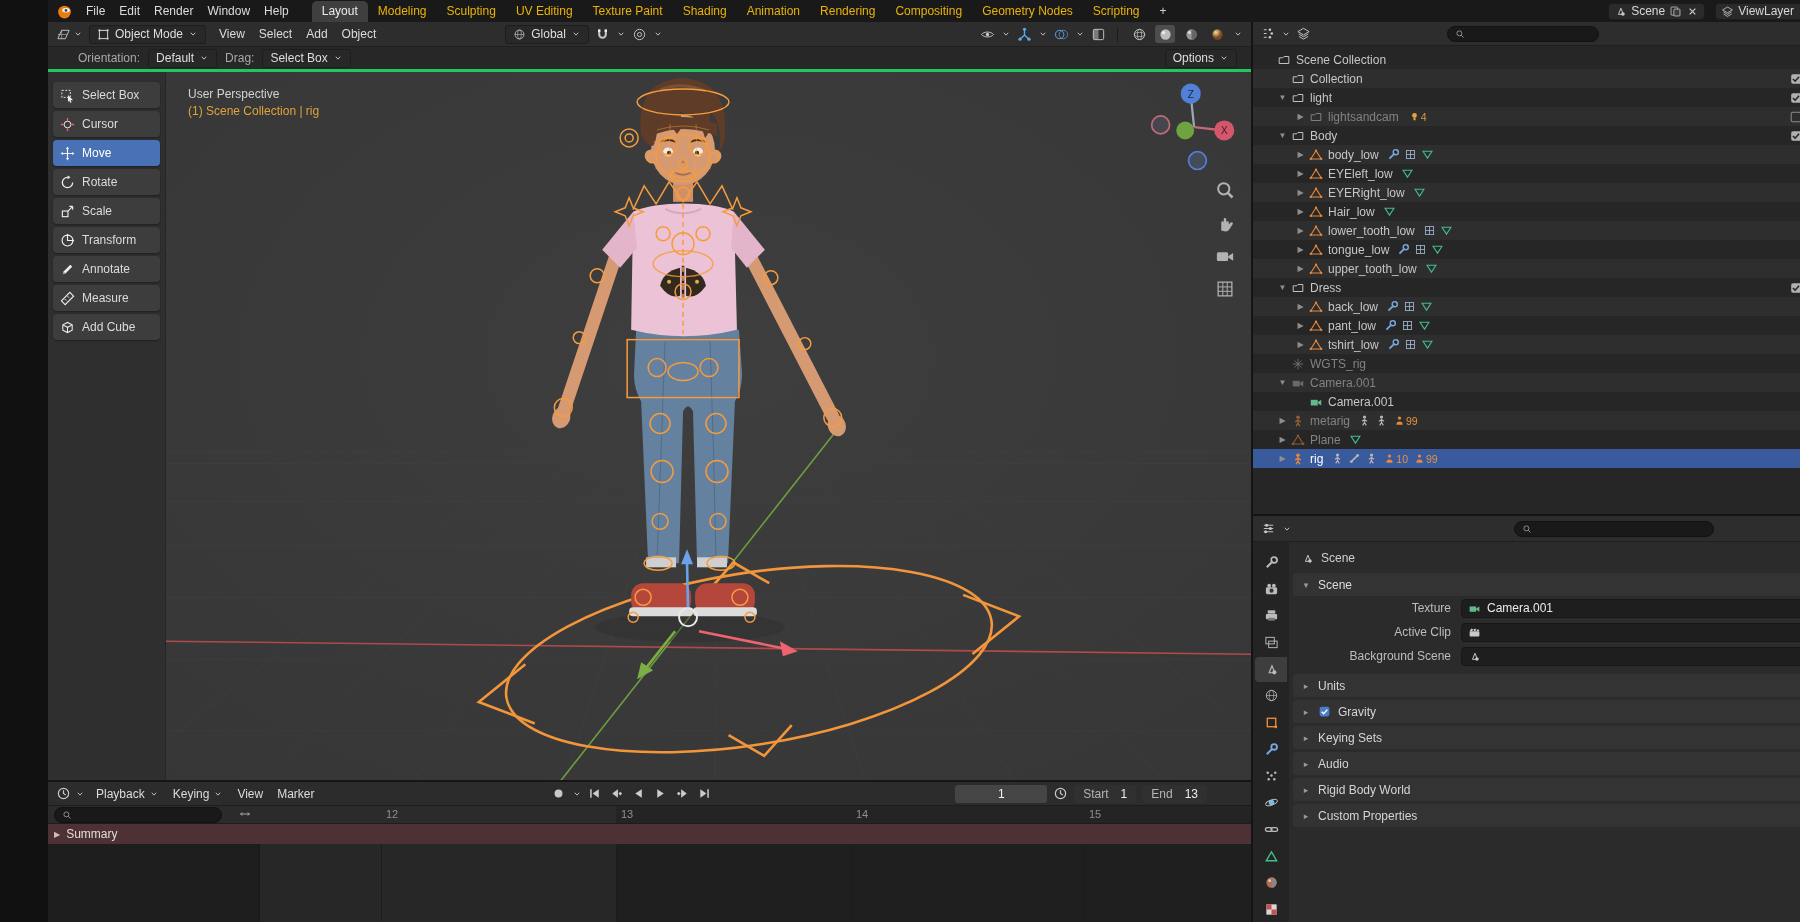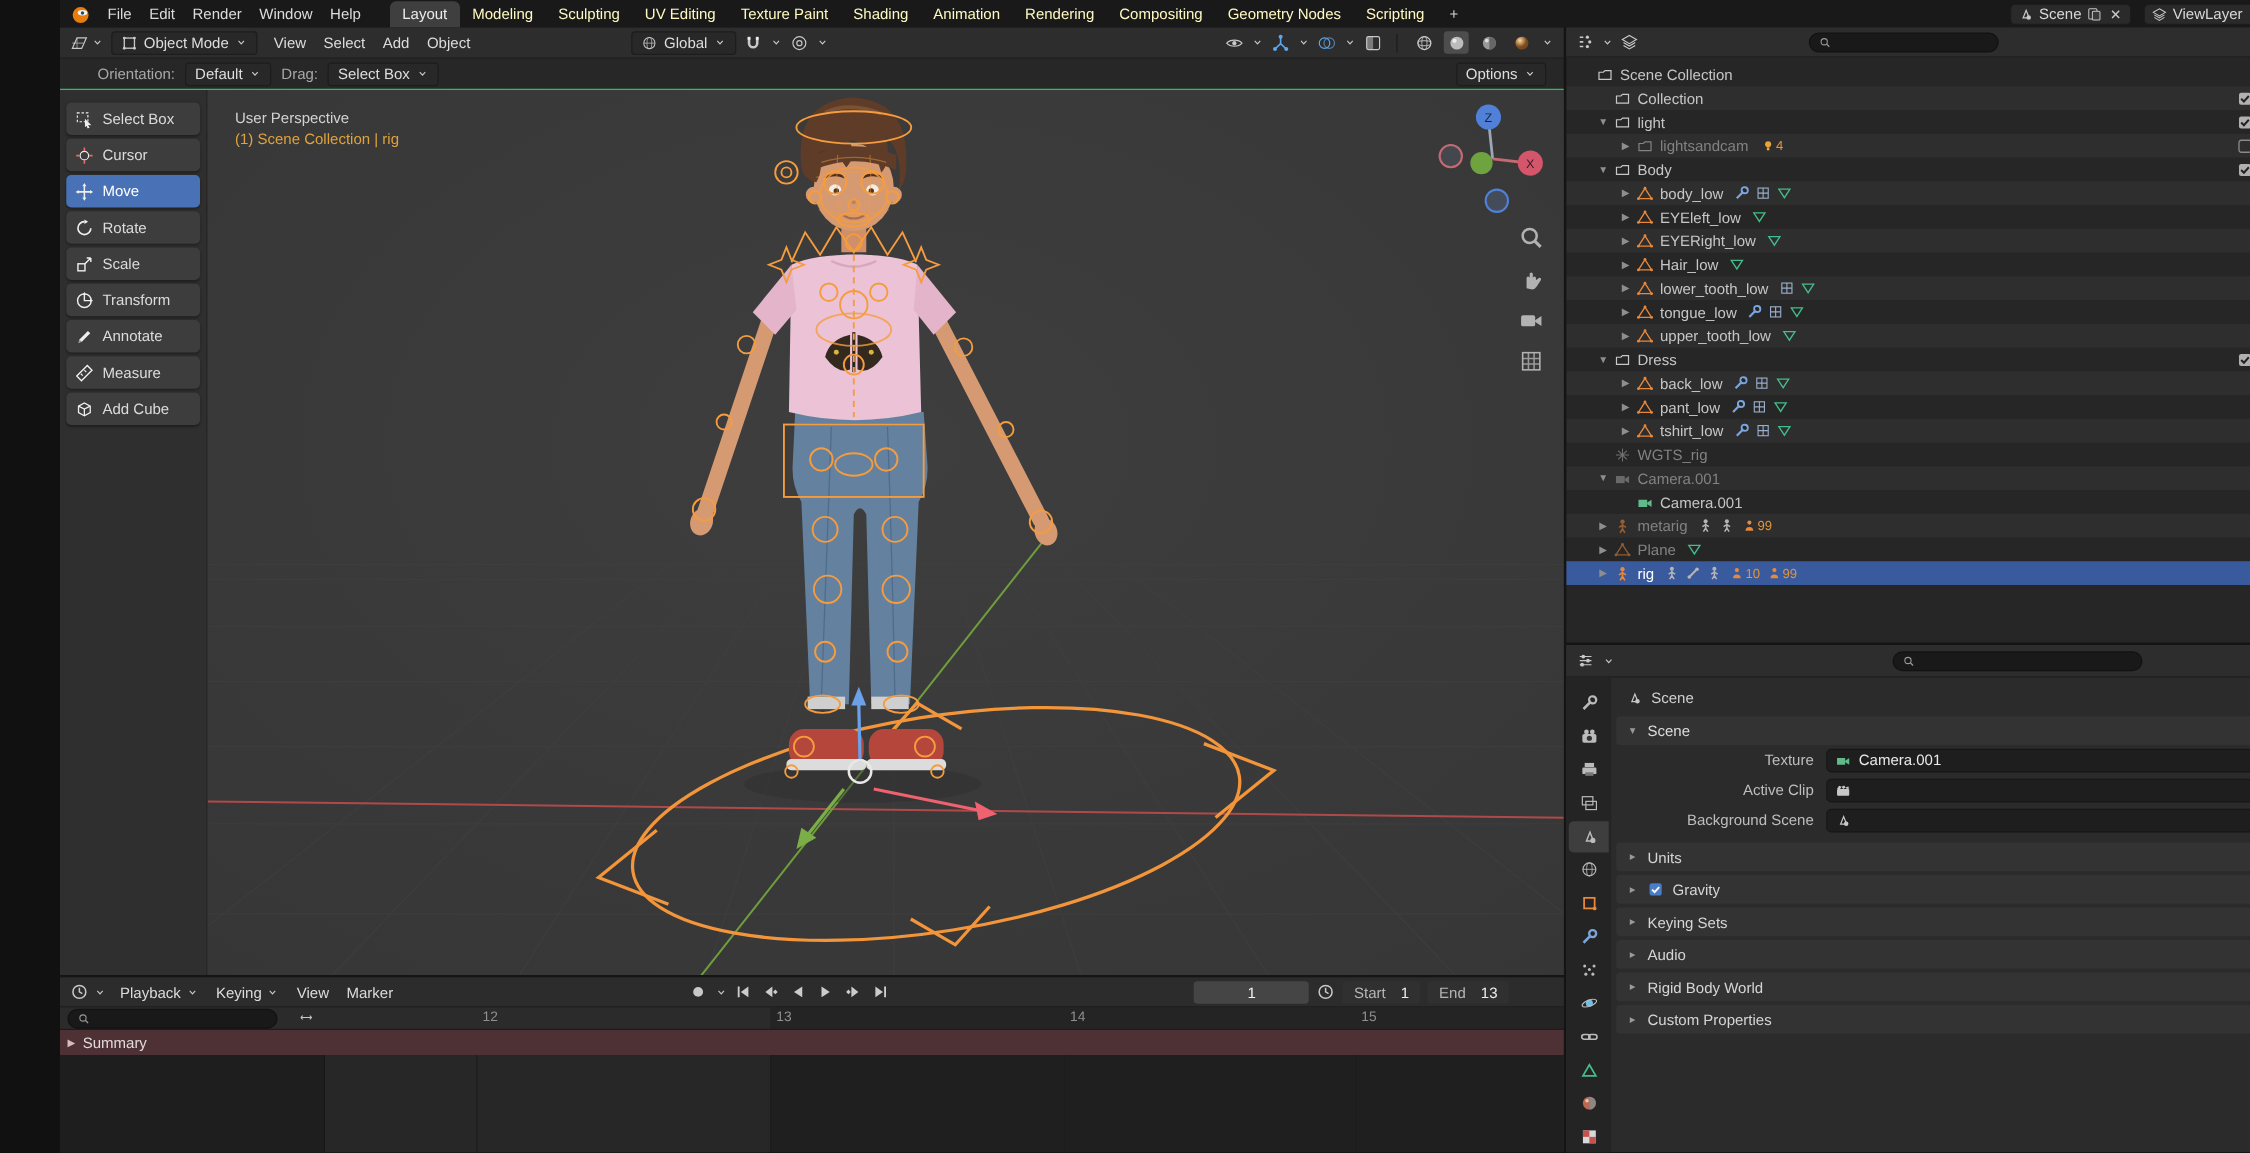--- a/index.html
+++ b/index.html
@@ -9,37 +9,37 @@
 .ic svg{width:100%;height:100%;display:block;}
 .ic.sm{width:10px;height:10px;}
 .ic.sm2{width:13px;height:13px;}
 .spacer{flex:1;}
 
 .topbar{height:22px;background:#191919;display:flex;align-items:center;padding:0 8px;gap:2px;flex:none;}
 .logo{width:17px;height:17px;margin-right:4px;}
 .tmenus{display:flex;align-items:center;}
 .tmenu{padding:1px 7px;color:#dcdcdc;border-radius:3px;display:flex;align-items:center;gap:4px;white-space:nowrap;}
 .wstabs{display:flex;margin-left:14px;align-self:flex-end;}
-.wstab{padding:3px 10px 4px;color:#fef9c3;border-radius:5px 5px 0 0;white-space:nowrap;}
+.wstab{padding:3px 10px 4px;color:#eab308;border-radius:5px 5px 0 0;white-space:nowrap;}
 .wstab.active{background:#3f3f3f;color:#ececec;}
 .wstab.plus{padding:3px 8px 4px;color:#cfcfcf;}
 .pill{display:flex;align-items:center;gap:4px;background:#2a2a2a;border:1px solid #1c1c1c;border-radius:4px;height:17px;padding:0 5px;color:#d8d8d8;margin-left:8px;white-space:nowrap;}
 
 .main{flex:1;display:flex;min-height:0;}
 .leftcol{width:1205px;display:flex;flex-direction:column;border-right:2px solid #141414;min-height:0;}
 .rightcol{flex:1;display:flex;flex-direction:column;min-height:0;}
 
 .vph{height:25px;background:#2d2d2d;display:flex;align-items:center;gap:6px;padding:0 8px;border-bottom:1px solid #1f1f1f;flex:none;}
 .ddicon{display:flex;align-items:center;gap:2px;}
 .dd{display:flex;align-items:center;gap:5px;background:#282828;border:1px solid #1d1d1d;border-radius:3px;height:19px;padding:0 7px;color:#dedede;white-space:nowrap;}
 .midgap{width:110px;}
 .divider{width:1px;height:15px;background:#1c1c1c;margin:0 5px;}
 .sphere{width:20px;height:18px;display:flex;align-items:center;justify-content:center;border-radius:3px;}
 .sphere.active{background:#4d4d4d;}
-.ts{height:25px;background:#272727;display:flex;align-items:center;gap:8px;padding:0 14px 0 30px;border-bottom:1px solid #22c55e;flex:none;}
+.ts{height:25px;background:#272727;display:flex;align-items:center;gap:8px;padding:0 14px 0 30px;border-bottom:3px solid #22c55e;flex:none;}
 .lbl{color:#a8a8a8;}
 
 .vpwrap{flex:1;display:flex;min-height:0;}
 .rail{width:118px;background:#2f2f2f;display:flex;flex-direction:column;gap:3px;padding:10px 0 0 5px;border-right:1px solid #262626;flex:none;}
 .tool{display:flex;align-items:center;gap:7px;width:107px;height:26px;padding:0 7px;background:#3d3d3d;border-radius:4px;color:#dcdcdc;box-shadow:0 1px 2px rgba(0,0,0,.35);}
 .tool.active{background:#4872b5;color:#fff;}
 .vp{flex:1;position:relative;overflow:hidden;background:#3a3a3a;}
 svg.scene{position:absolute;inset:0;width:100%;height:100%;}
 .vptext{position:absolute;left:22px;top:14px;line-height:17px;color:#d2d2d2;}
 .vptext .ctx{color:#dfa33c;}

